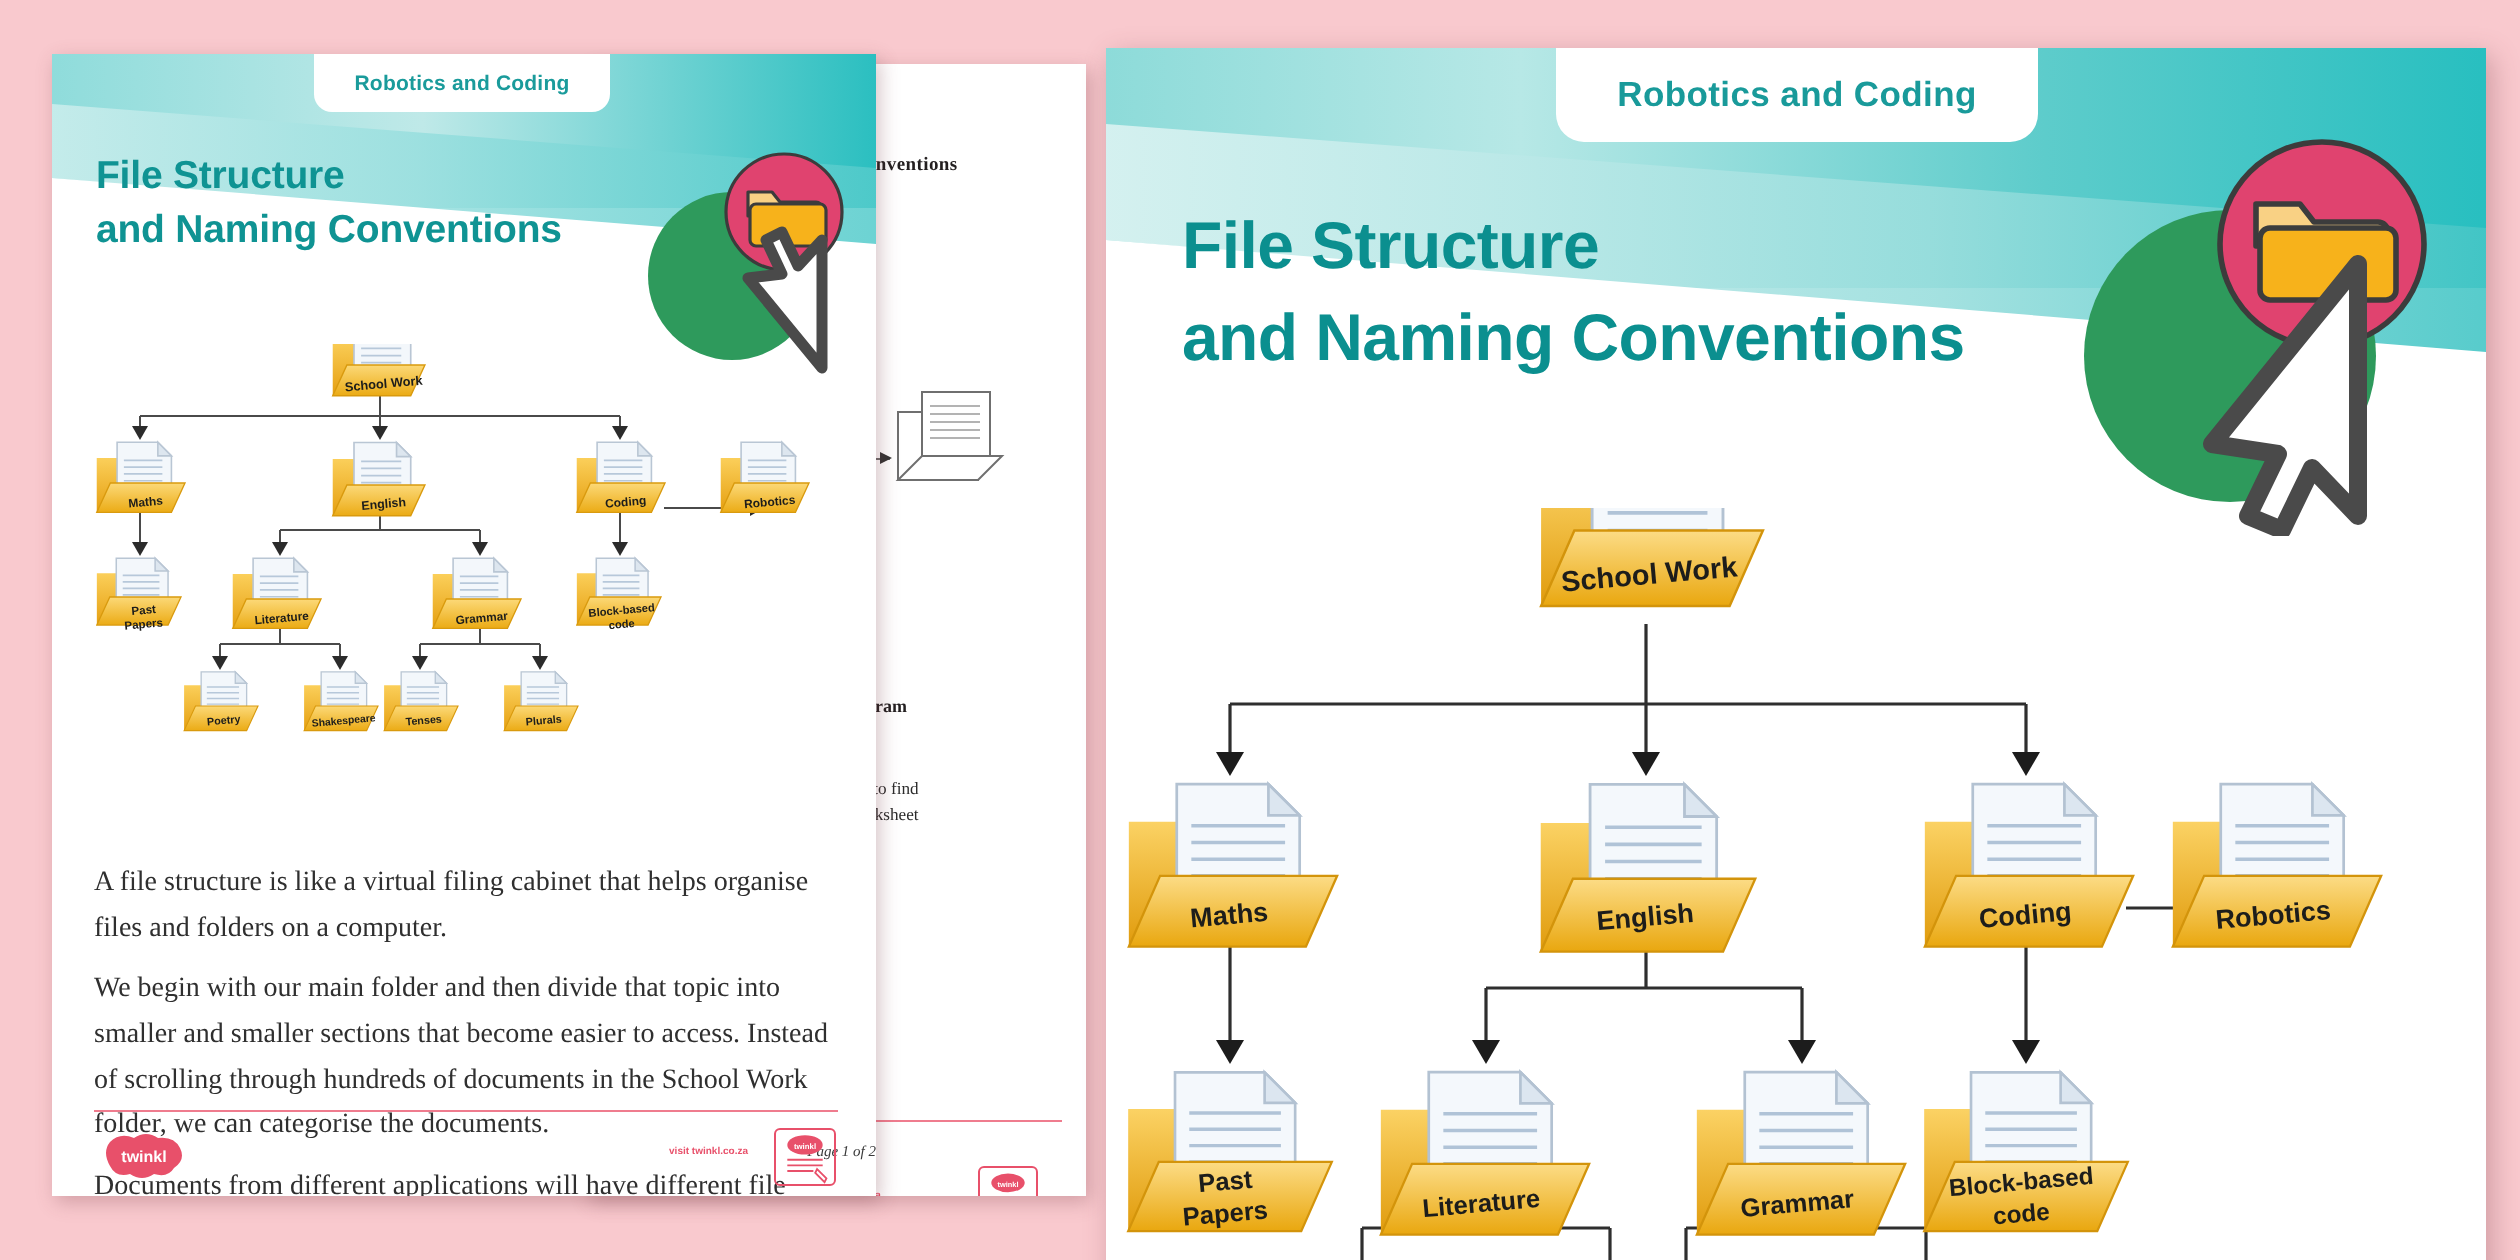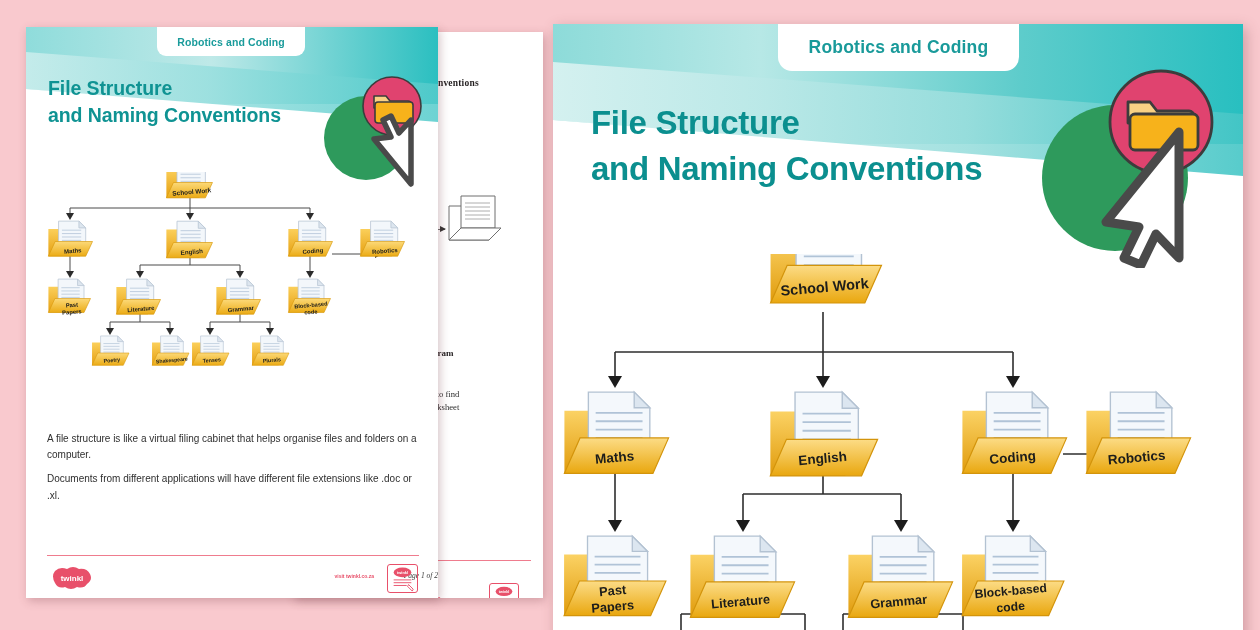--- a/index.html
+++ b/index.html
@@ -90,22 +90,22 @@
   .f-title {
     position: absolute; left: 22px; top: 48px; z-index: 4;
     font-size: 19.5px; font-weight: bold; color: #0f9393;
     line-height: 1.36; letter-spacing: -.1px;
   }
   .f-icon { position: absolute; left: 286px; top: 45px; width: 118px; height: 118px; z-index: 6; }
 
   .f-diagram { position: absolute; left: 0; top: 145px; width: 412px; height: 270px; }
   .f-body { position: absolute; left: 21px; top: 404px; width: 372px; }
   .f-body p {
-    font-family: Liberation Sans, sans-serif;
-    font-size: 10px; color: #2f2f2f; line-height: 1.62; margin-bottom: 8px;
+    font-family: Liberation Serif, serif;
+    font-size: 14px; color: #2f2f2f; line-height: 1.62; margin-bottom: 8px;
   }
   .f-footrule {
     position: absolute; left: 21px; right: 19px; top: 528px; height: 1.3px; background: #ef7c8e;
   }
   .f-foot { position: absolute; left: 0; top: 534px; width: 100%; height: 38px; }
   .f-logo {
     position: absolute; left: 23px; top: 6px; width: 47px; height: 22px;
   }
   .f-page {
     position: absolute; left: 0; top: 10px; width: 100%; text-align: right;
@@ -334,20 +334,21 @@
           <use href="#sfolder" x="164" y="163" width="42" height="36"></use>
           <text class="fd-label" x="186" y="190" font-size="5.4" transform="rotate(-5 186 190)">Tenses</text>
 
           <use href="#sfolder" x="224" y="163" width="42" height="36"></use>
           <text class="fd-label" x="246" y="190" font-size="5.4" transform="rotate(-5 246 190)">Plurals</text>
         </svg>
       </div>
 
       <div class="f-body">
         <p>A file structure is like a virtual filing cabinet that helps organise files and folders on a computer.</p>
+        <p>We begin with our main folder and then divide that topic into smaller and smaller sections that become easier to access. Instead of scrolling through hundreds of documents in the School Work folder, we can categorise the documents.</p>
         <p>Documents from different applications will have different file extensions like .doc or .xl.</p>
       </div>
 
       <div class="f-footrule"></div>
       <div class="f-foot">
         <svg class="f-logo" viewBox="0 0 47 22">
           <path d="M6 4 q5 -5 12 -2 q6 -4 12 0 q8 -1 11 5 q3 6 -3 10 q-3 5 -10 3 q-6 4 -12 0 q-7 2 -10 -4 q-4 -7 0 -12 z" fill="#e8506a"></path>
           <text x="23" y="14" font-size="8" fill="#ffffff" text-anchor="middle" font-family="Liberation Sans, sans-serif" font-weight="bold">twinkl</text>
         </svg>
         <div class="f-page">Page 1 of 2</div>

